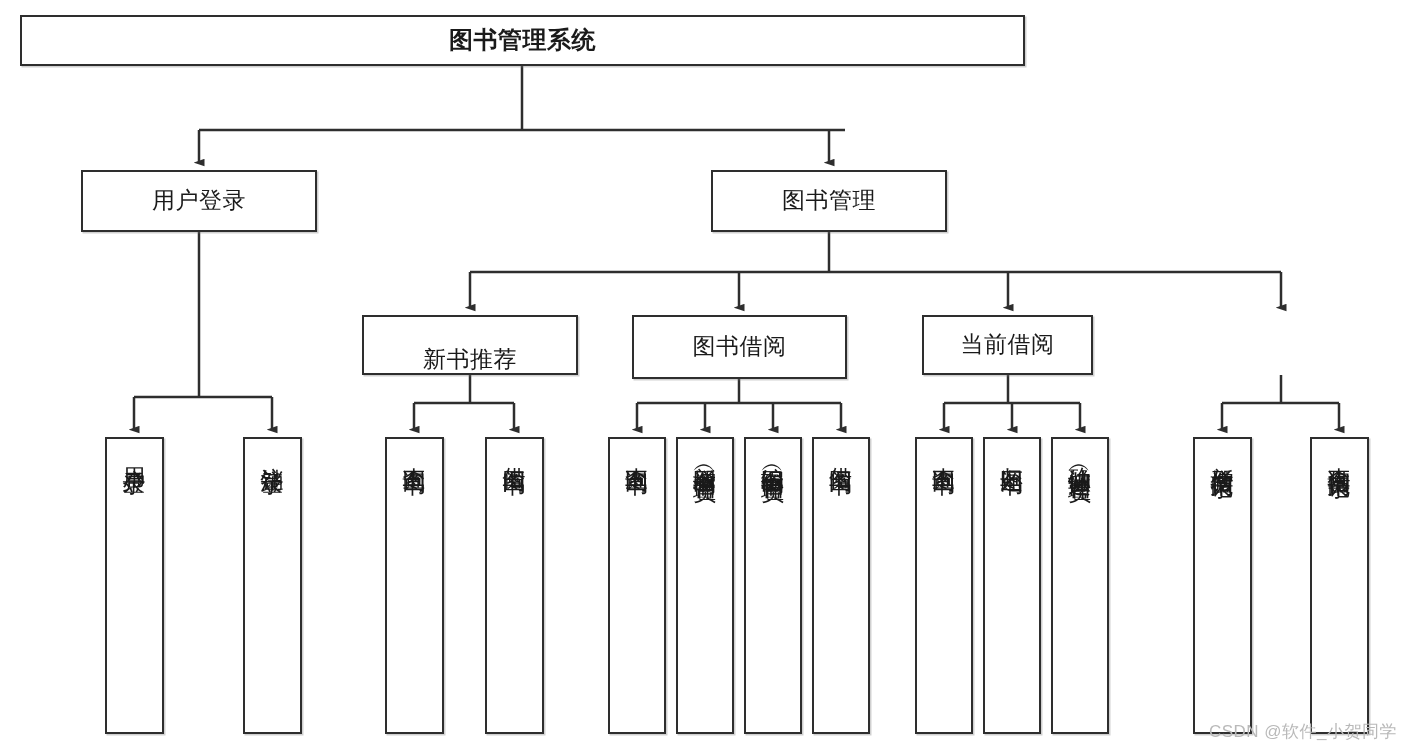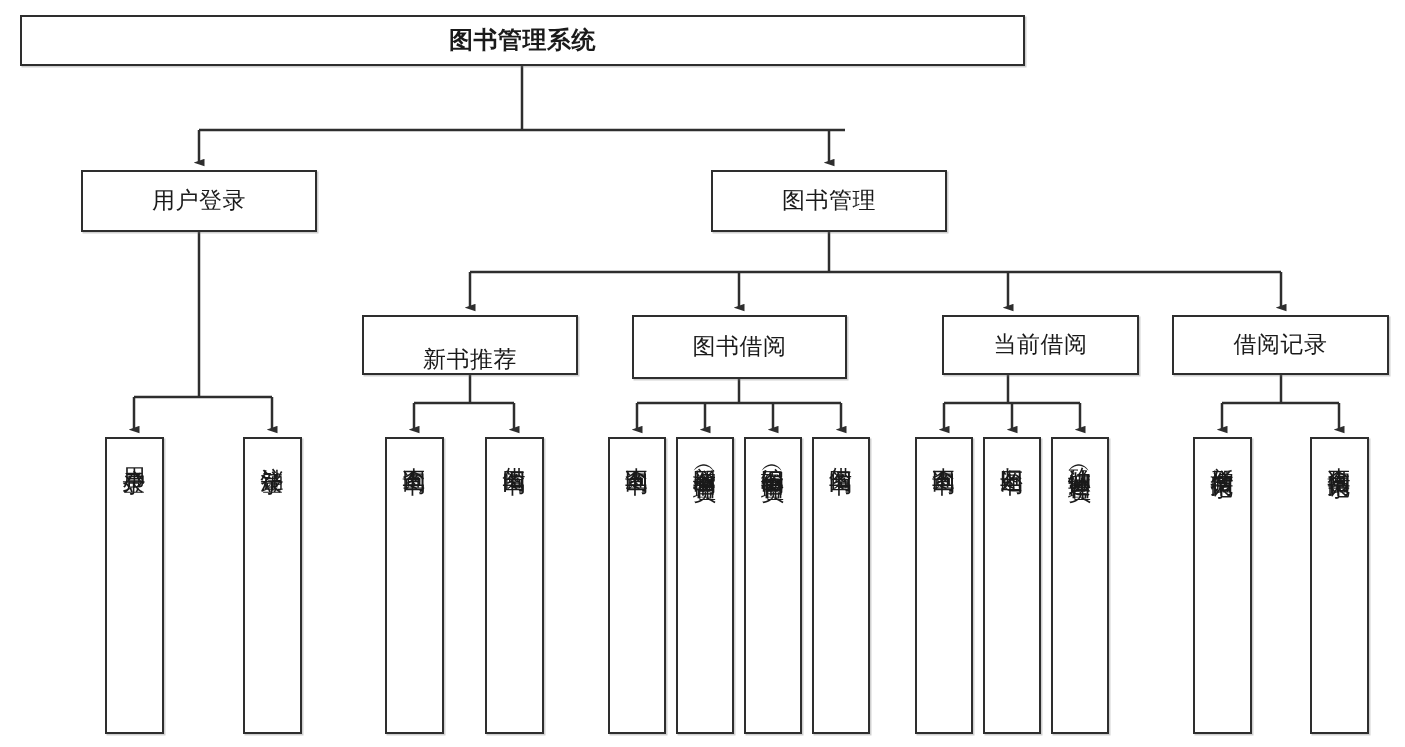--- a/index.html
+++ b/index.html
@@ -146,27 +146,24 @@
   </div>
 
   <div class="node-box node-h" style="left:362px; top:315px; width:216px; height:60px;align-items:flex-end;">
     <span class="node-label">新书推荐</span>
   </div>
 
   <div class="node-box node-h" style="left:632px; top:315px; width:215px; height:64px;">
     <span class="node-label">图书借阅</span>
   </div>
 
-  <div class="node-box node-h" style="left:942px; top:315px; width:197px; height:60px;">
+  <div class="node-box node-h" style="left:922px; top:315px; width:171px; height:60px;">
     <span class="node-label">当前借阅</span>
   </div>
 
-  <div class="node-box node-h" style="left:1172px; top:315px; width:217px; height:60px;">
-    <span class="node-label">借阅记录</span>
-  </div>
 
   <div class="node-box node-v" style="left:105px; top:437px; width:59px; height:297px;">
     <span class="node-label">用户登录</span>
   </div>
 
   <div class="node-box node-v" style="left:243px; top:437px; width:59px; height:297px;">
     <span class="node-label">注销登录</span>
   </div>
 
   <div class="node-box node-v" style="left:385px; top:437px; width:59px; height:297px;">
@@ -206,14 +203,15 @@
   </div>
 
   <div class="node-box node-v" style="left:1193px; top:437px; width:59px; height:297px;">
     <span class="node-label">新增借阅记录</span>
   </div>
 
   <div class="node-box node-v" style="left:1310px; top:437px; width:59px; height:297px;">
     <span class="node-label">查询借阅记录</span>
   </div>
 
+  <div id="watermark">CSDN @软件_小贺同学</div>
 
 </div>
 
 </body></html>

